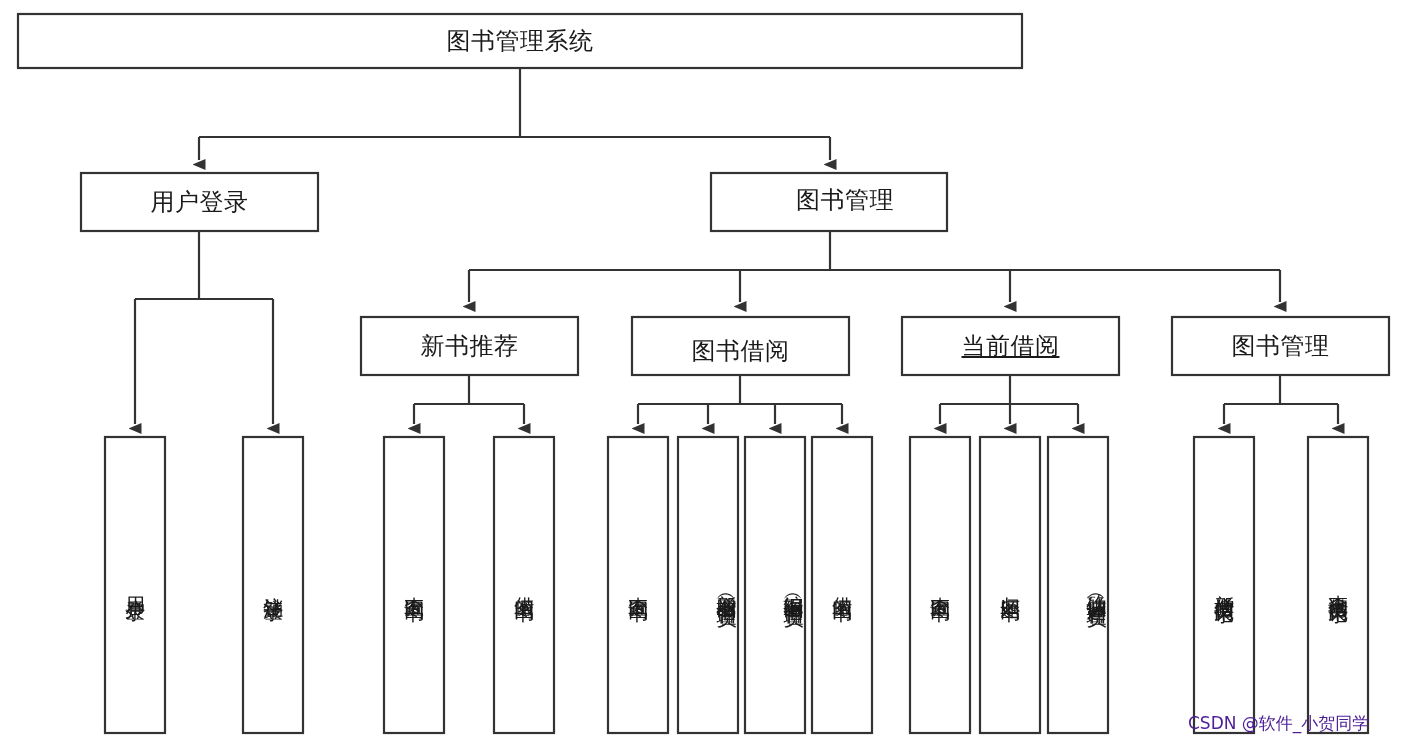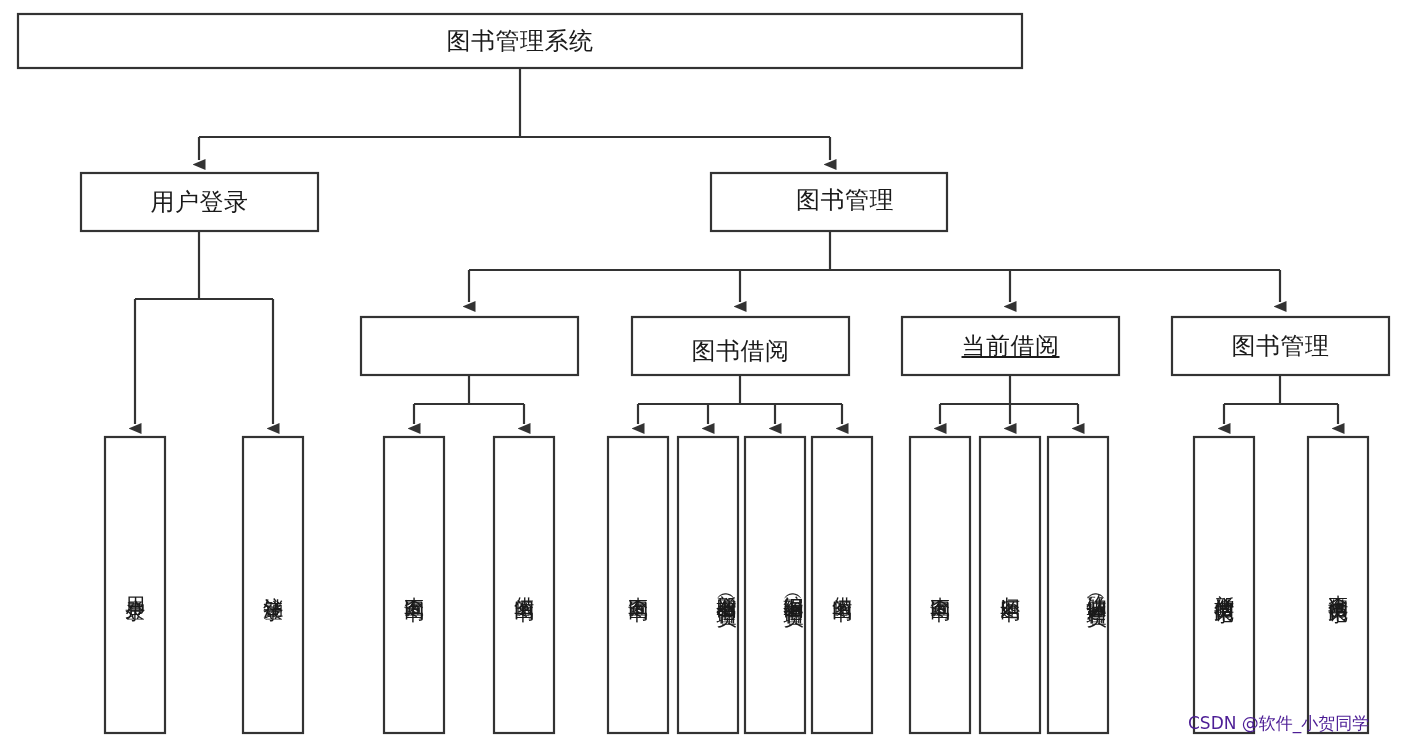--- a/index.html
+++ b/index.html
@@ -157,20 +157,21 @@
       <rect class="node-box" x="1194" y="437" width="60" height="296"></rect>
       <rect class="node-box" x="1308" y="437" width="60" height="296"></rect>
     </g>
   </svg>
 
   <div class="node-label-h" style="left:18px; top:14px; width:1004px; height:54px;">图书管理系统</div>
 
   <div class="node-label-h" style="left:81px; top:173px; width:237px; height:58px;">用户登录</div>
   <div class="node-label-h" style="left:711px; top:173px; width:236px; height:54px;margin-left:16px;">图书管理</div>
 
+  <div class="node-label-h" style="left:361px; top:317px; width:217px; height:58px;">新书推荐</div>
   <div class="node-label-h" style="left:632px; top:317px; width:217px; height:68px;">图书借阅</div>
   <div class="node-label-h" style="left:902px; top:317px; width:217px; height:58px;text-decoration:underline;">当前借阅</div>
   <div class="node-label-h" style="left:1172px; top:317px; width:217px; height:58px;">图书管理</div>
 
   <div class="node-label-v" style="left:105px; top:437px; width:60px; height:296px;">用户登录</div>
   <div class="node-label-v" style="left:243px; top:437px; width:60px; height:296px;">注销登录</div>
 
   <div class="node-label-v" style="left:384px; top:437px; width:60px; height:296px;">查询图书</div>
   <div class="node-label-v" style="left:494px; top:437px; width:60px; height:296px;">借阅图书</div>
 

